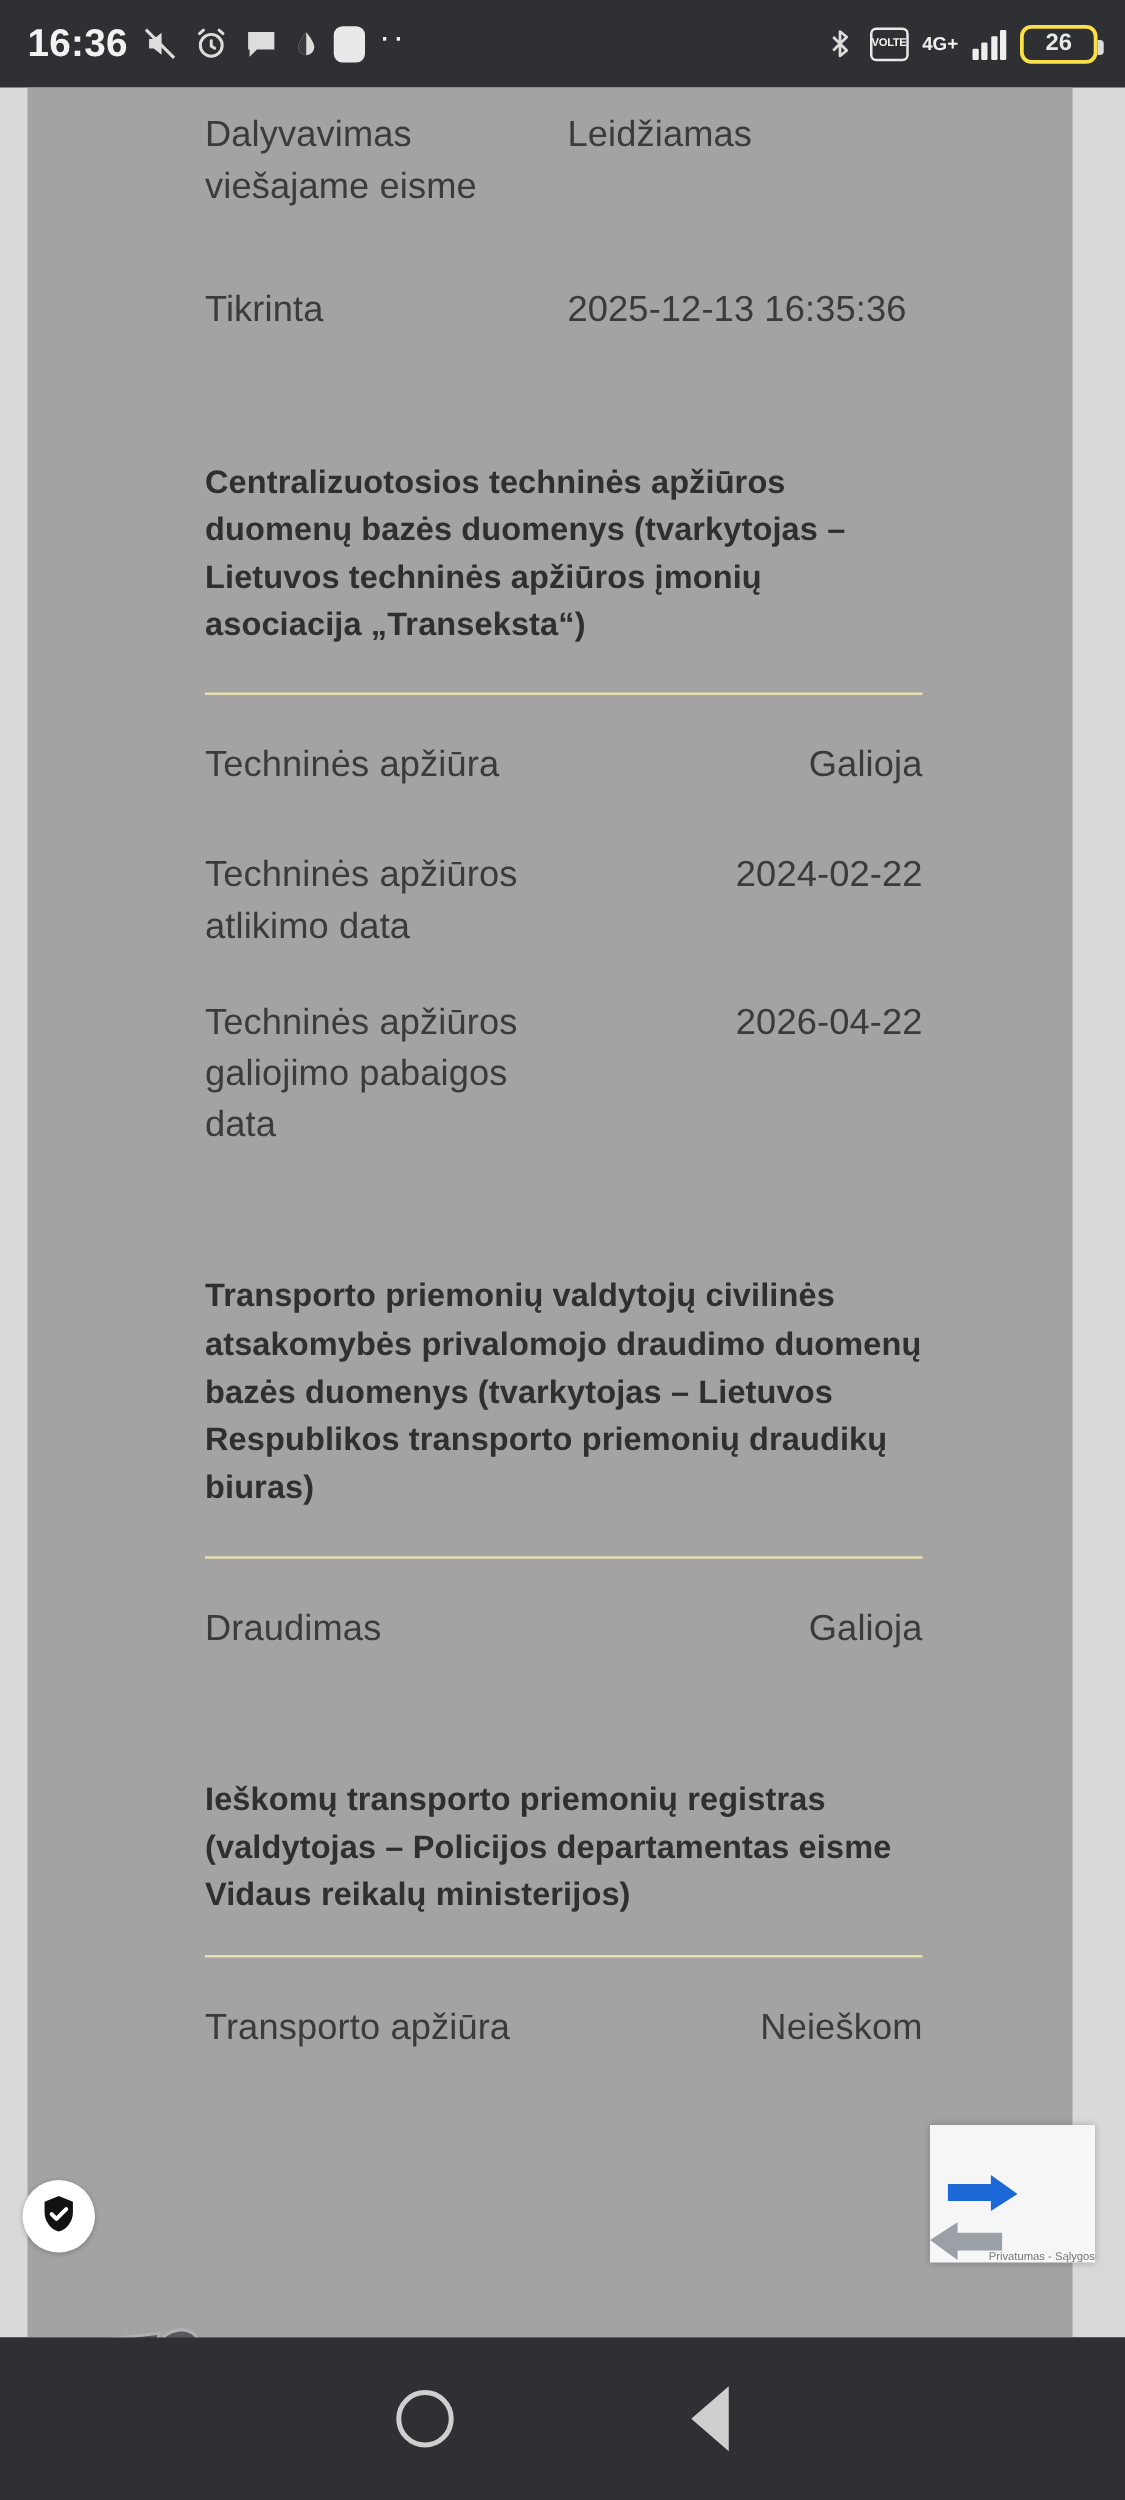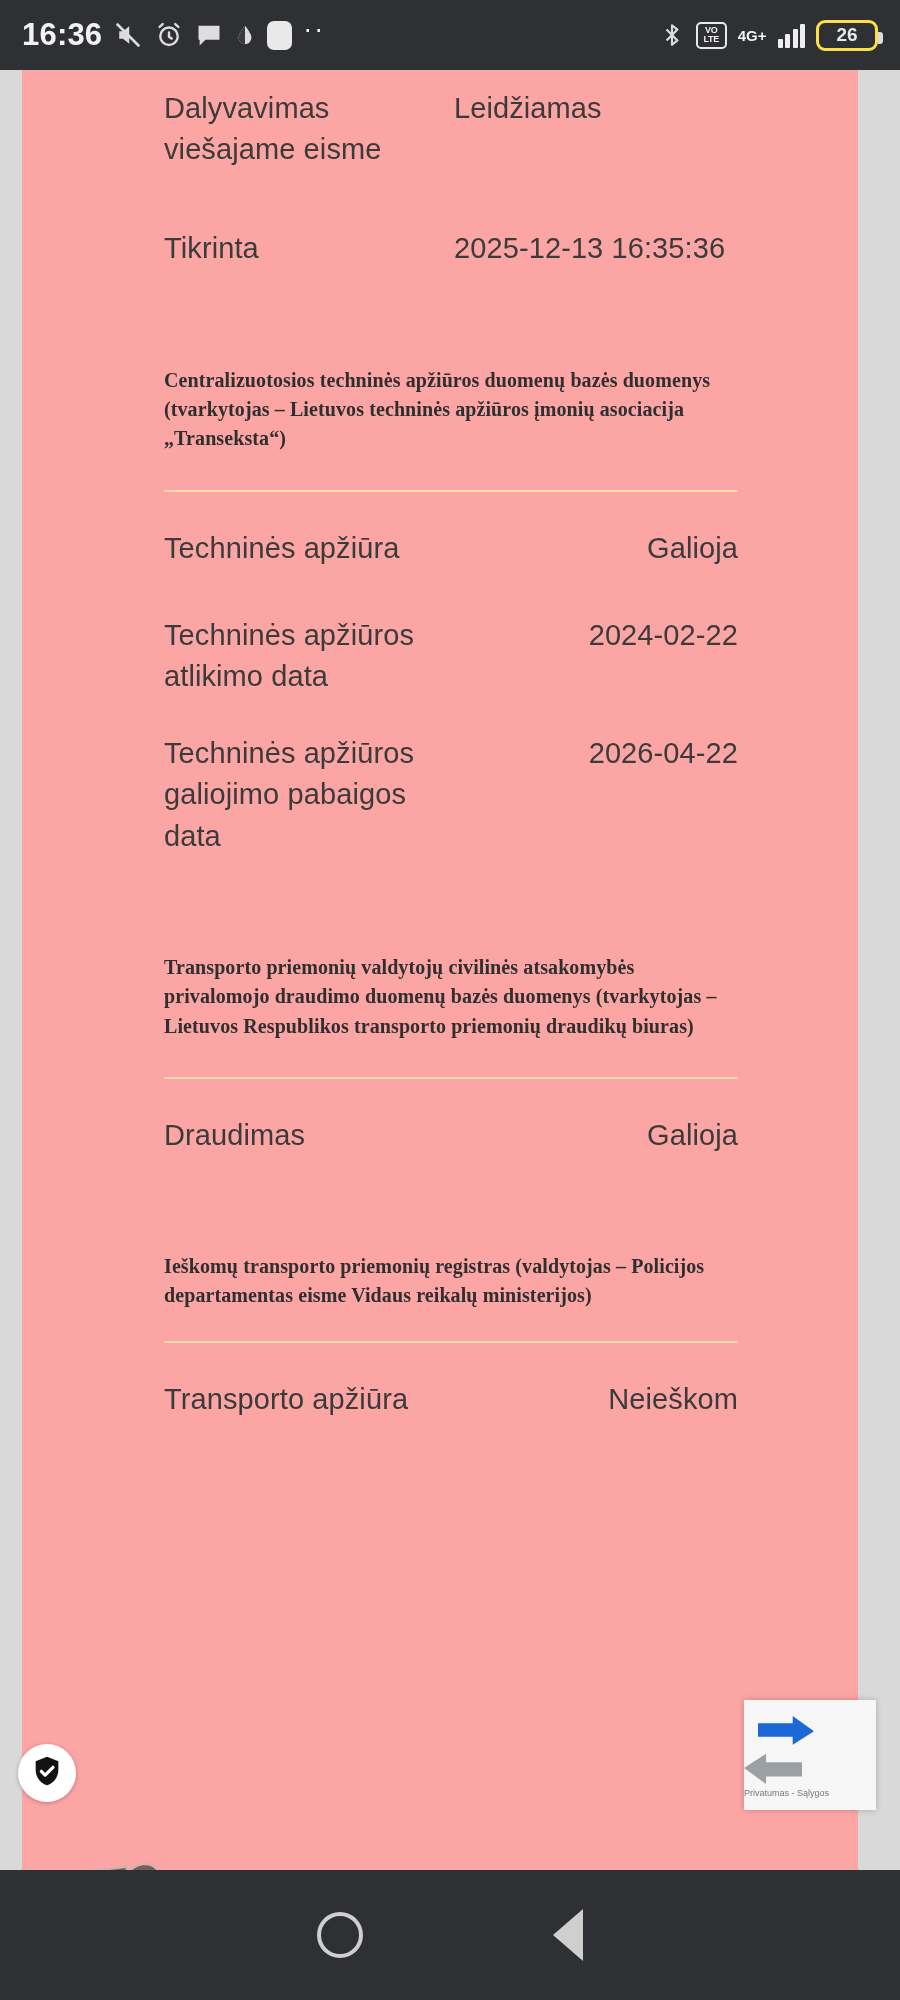--- a/index.html
+++ b/index.html
@@ -22,21 +22,21 @@
   .sb-right { margin-left:auto; display:flex; align-items:center; gap:11px; }
   .sb-ico { display:inline-flex; align-items:center; justify-content:center; opacity:.92; }
   .dots { font-size:27px; letter-spacing:2px; line-height:1; position:relative; top:-6px; }
   .sq { width:25px; height:29px; background:#e9e9e9; border-radius:7px; }
   .netlabel {
     display:flex; flex-direction:column; align-items:center; line-height:1;
   }
   .netlabel .b { font-size:15px; font-weight:700; }
   .volte {
     border:2px solid #e9e9e9; border-radius:5px; width:31px; height:27px;
-    display:flex; flex-direction:column; align-items:center; justify-content:center;
+    display:flex; flex-direction:row; align-items:center; justify-content:center;
     font-size:9px; font-weight:700; line-height:1.05; letter-spacing:-.3px;
   }
   .bars { display:flex; align-items:flex-end; gap:2.5px; height:26px; }
   .bars i { width:5px; background:#efefef; display:block; border-radius:1px; }
   .bars i:nth-child(1){height:9px}.bars i:nth-child(2){height:14px}
   .bars i:nth-child(3){height:19px}.bars i:nth-child(4){height:24px}
   .batt {
     border:3px solid #fde047; border-radius:9px; width:62px; height:31px;
     display:flex; align-items:center; justify-content:center;
     font-size:19px; font-weight:700; color:#e8e8e8; position:relative;
@@ -44,51 +44,50 @@
   .batt::after{content:"";position:absolute;right:-8px;top:9px;width:5px;height:12px;
     background:#dcdcdc;border-radius:0 3px 3px 0;}
 
   
   .viewport {
     position:absolute; left:0; top:70px; width:900px; height:1800px;
     background:#d9d9d9; overflow:hidden;
   }
   .page {
     position:absolute; left:22px; top:0; width:836px; height:1800px;
-    background:#fca5a5;
+    background:#a3a3a3;
   }
   .content { padding:0 120px 0 142px; }
 
   
   .row { display:flex; align-items:flex-start; }
   .row .k {
     flex:0 0 290px; font-size:29px; line-height:1.42; color:#3b3b3b;
     letter-spacing:.1px;
   }
   .row .v {
     flex:1; font-size:29px; line-height:1.42; color:#3b3b3b; letter-spacing:.1px;
   }
   .row.right .v { text-align:right; }
 
   .sect-title {
-    font-size:20px; line-height:1.47; color:#2f2f2f; font-weight:600;
+    font-size:26px; line-height:1.47; color:#2f2f2f; font-weight:600;
     letter-spacing:.1px;
-    font-family:Liberation Serif, serif;
   }
   .divider { height:2px; background:#e9dfa8; width:100%; }
 
   
   .sp-18{height:18px}.sp-30{height:30px}.sp-36{height:36px}
   .sp-46{height:46px}.sp-58{height:58px}.sp-96{height:96px}
 
   
   .recaptcha {
     position:absolute; right:24px; bottom:60px; width:132px; height:110px;
     background:#f6f6f6; box-shadow:0 0 6px rgba(0,0,0,.22);
-    display:flex; flex-direction:column; align-items:flex-start; justify-content:center;
+    display:flex; flex-direction:row; align-items:flex-end; justify-content:center;
     overflow:hidden;
   }
   .rc-mark { width:72px; height:70px; position:relative; margin-top:4px; }
   .rc-blue {
     position:absolute; left:14px; top:0; width:56px; height:40px;
     background:#1b68d6;
     clip-path:polygon(0% 18%, 62% 18%, 62% 0%, 100% 38%, 62% 72%, 62% 52%, 0% 52%);
   }
   .rc-grey {
     position:absolute; left:0; top:26px; width:58px; height:42px;

